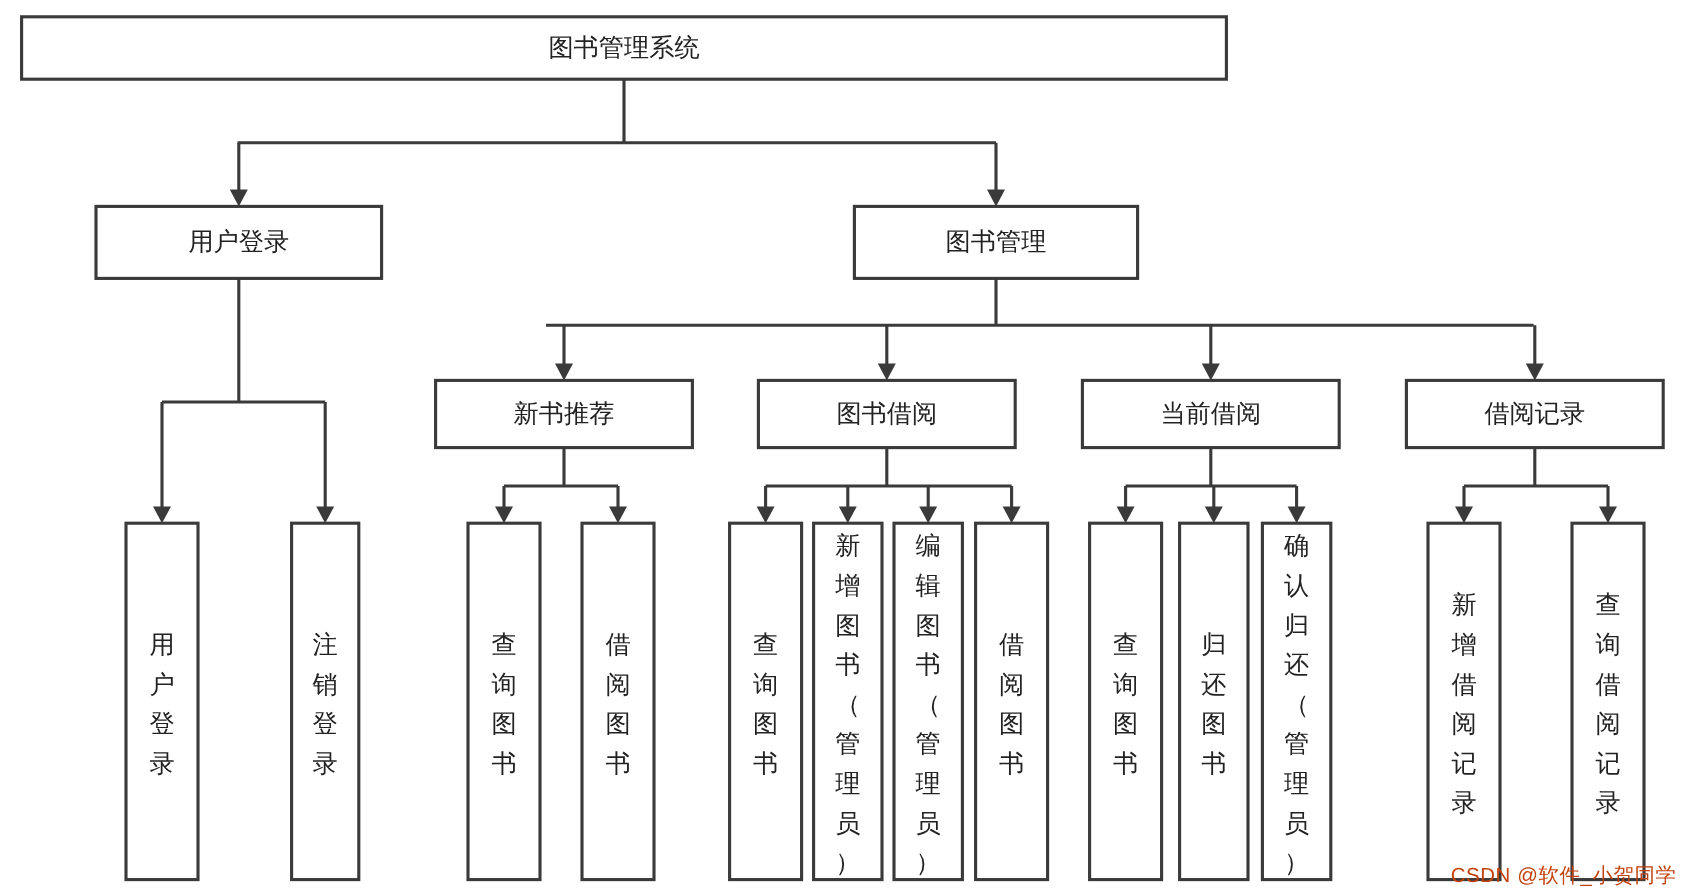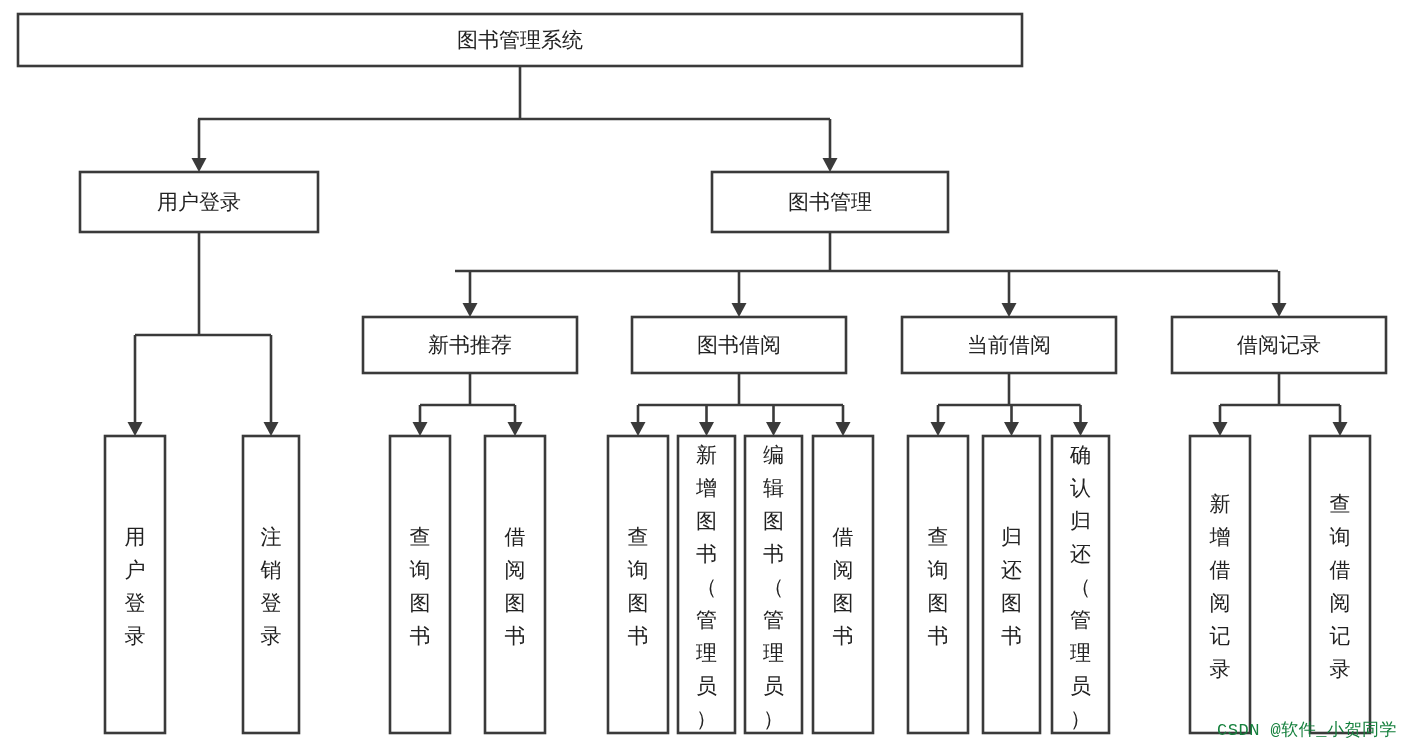--- a/index.html
+++ b/index.html
@@ -52,23 +52,23 @@
   .node-label-vertical {
     fill: #222222;
     font-family: "Liberation Sans", "DejaVu Sans", sans-serif;
     font-size: 21px;
     text-anchor: middle;
   }
   .watermark {
     position: absolute;
     right: 8px;
     bottom: 6px;
-    font-family: Liberation Mono, monospace;
+    font-family: Liberation Sans, sans-serif;
     font-size: 17px;
-    color: #15803d;
+    color: #c2410c;
     letter-spacing: 0.5px;
     white-space: nowrap;
     user-select: none;
   }
 </style>
 </head>
 <body>
 
 <div id="diagram-root">
   <svg id="tree-svg" viewBox="0 0 1405 747">

